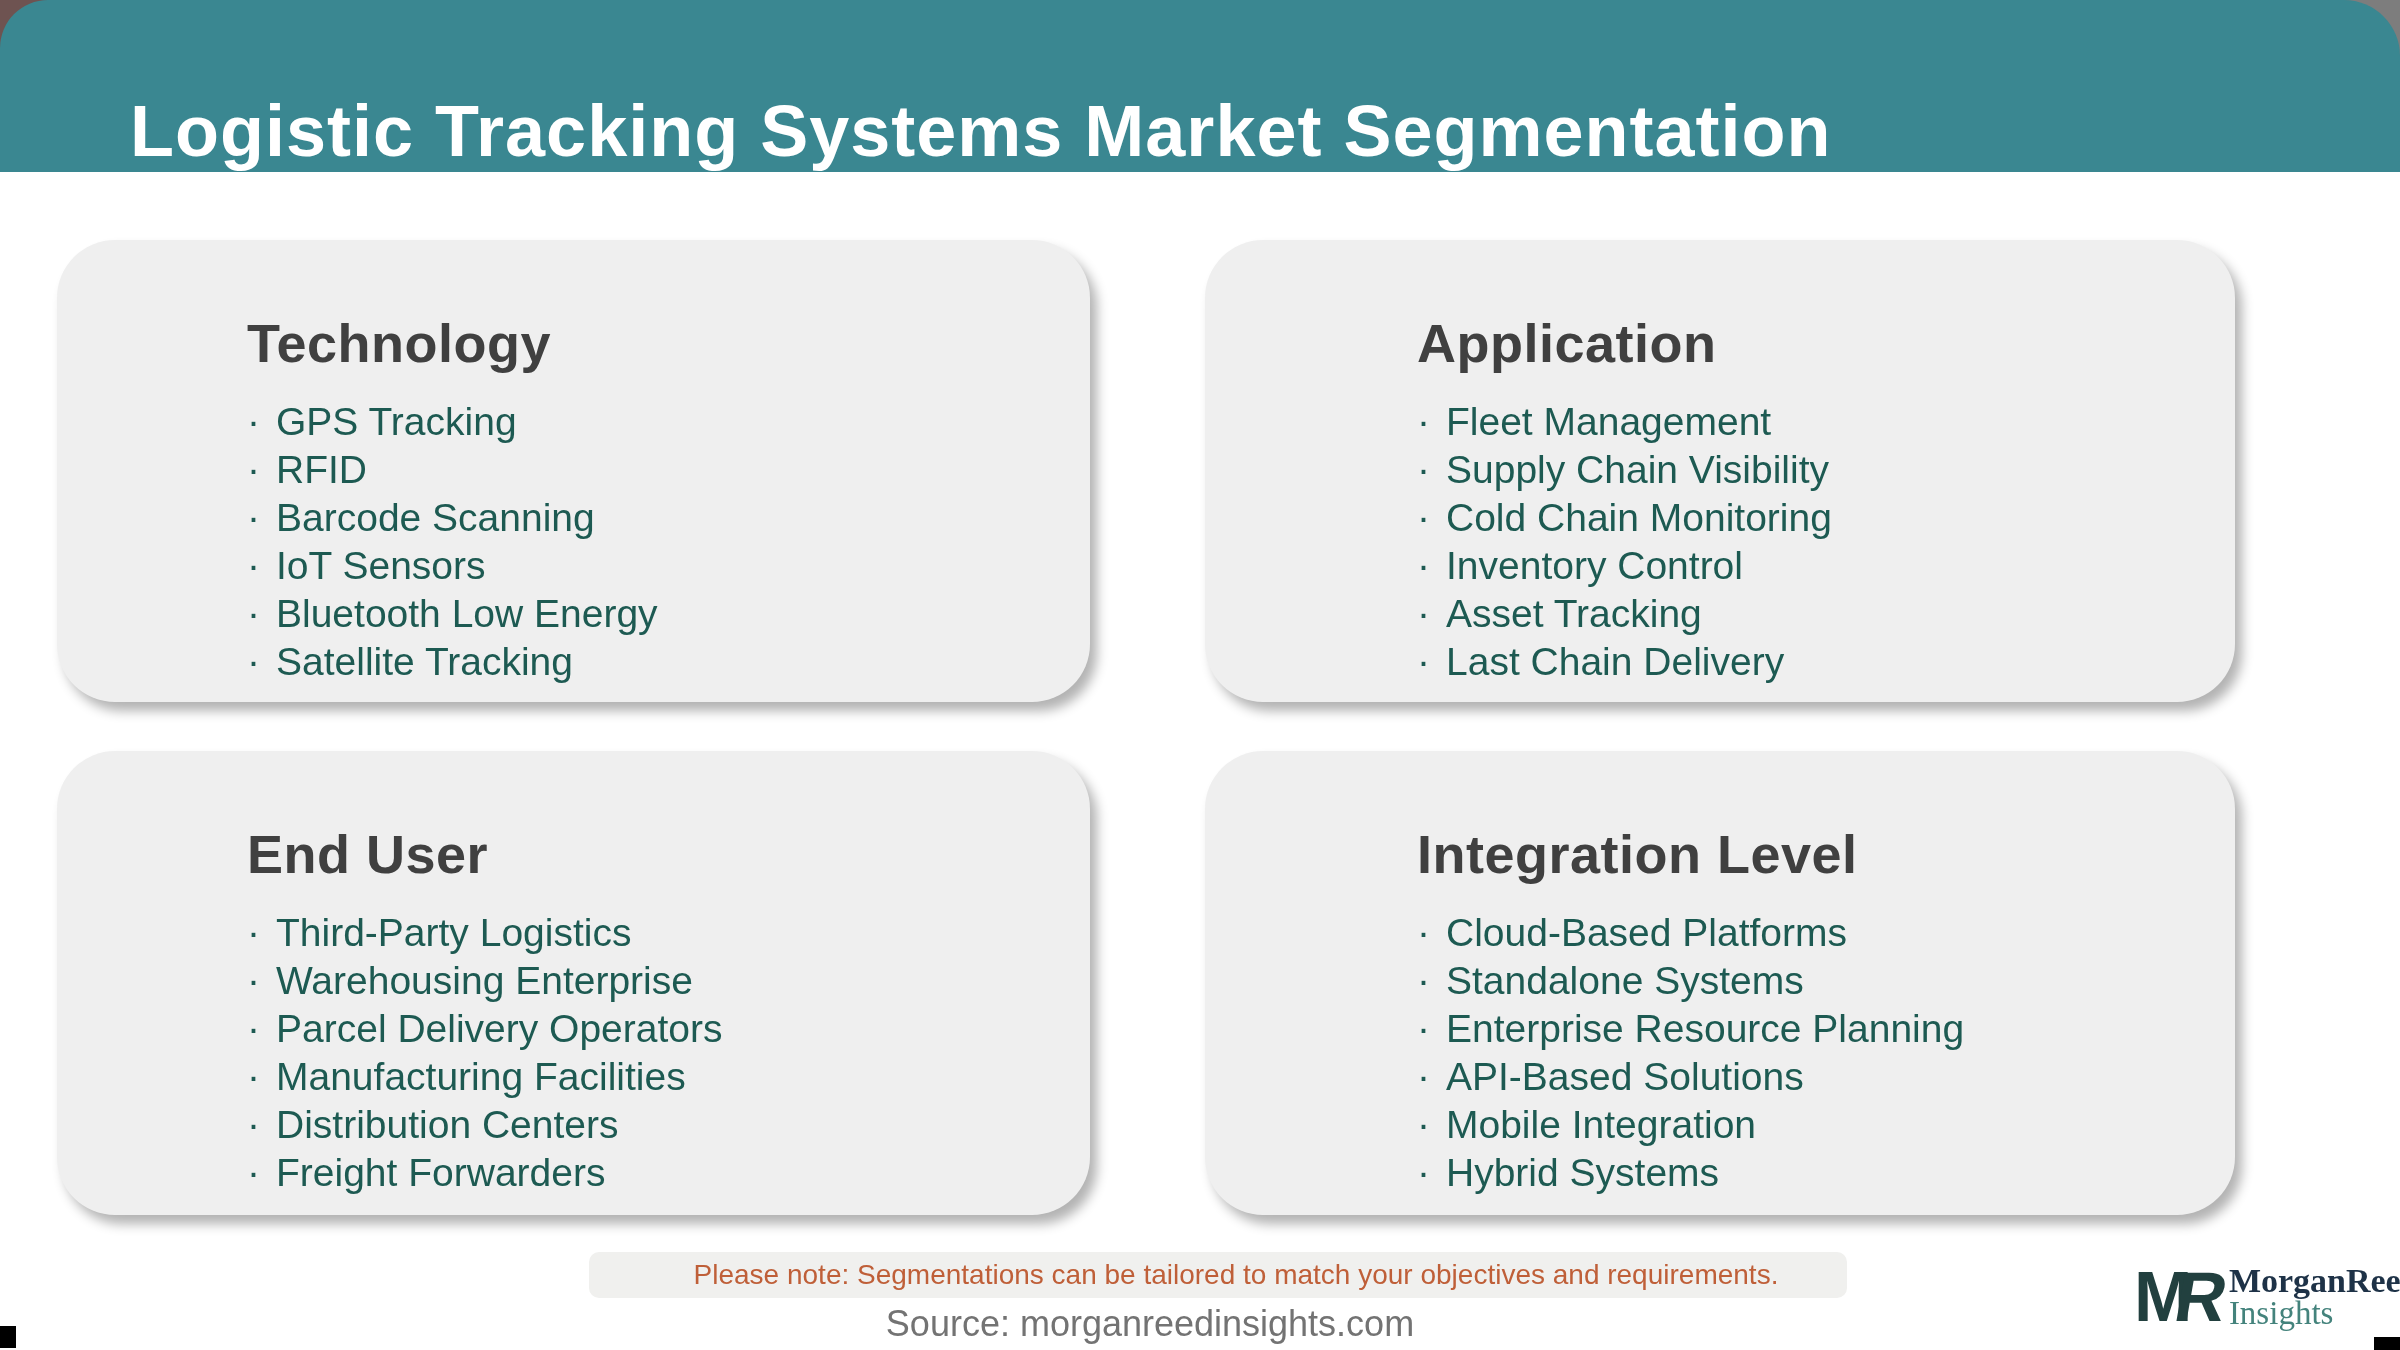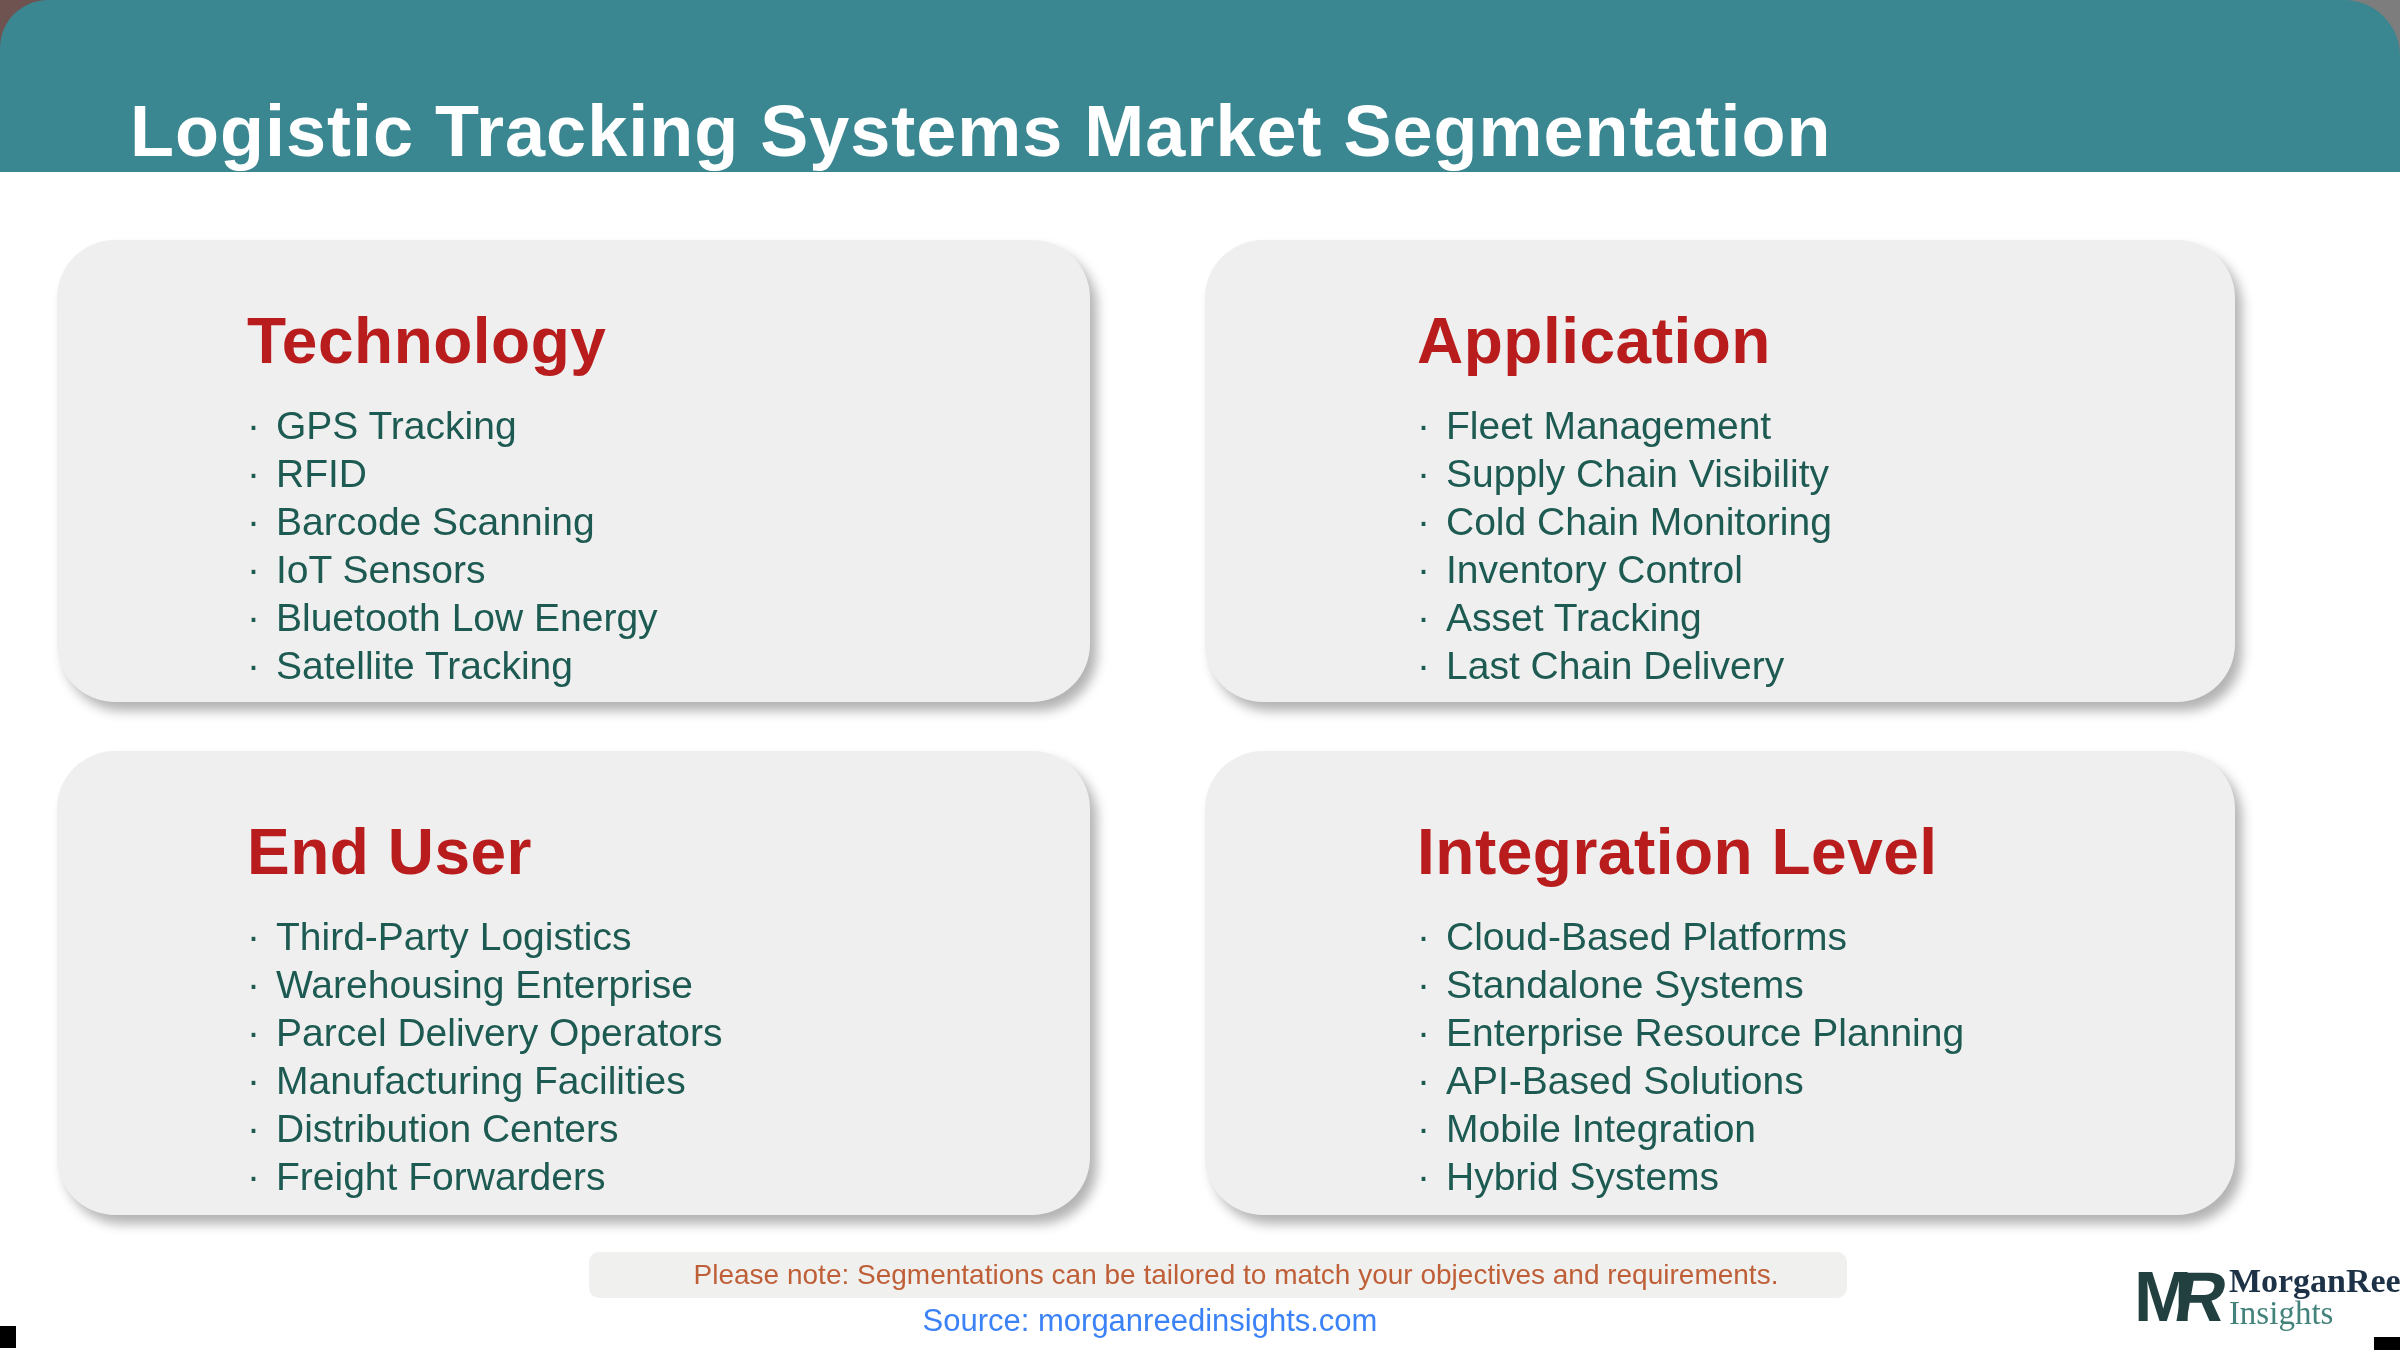--- a/index.html
+++ b/index.html
@@ -26,39 +26,39 @@
     box-shadow:7px 9px 12px rgba(0,0,0,0.30);
     box-sizing:border-box;padding:64px 40px 0 190px;z-index:2;
   }
   .card.right{padding-left:212px;}
   .card-tl{left:57px;top:240px;width:1033px;height:462px;}
   .card-tr{left:1205px;top:240px;width:1030px;height:462px;}
   .card-bl{left:57px;top:751px;width:1033px;height:464px;}
   .card-br{left:1205px;top:751px;width:1030px;height:464px;}
 
   .card h2{
-    margin:0 0 24px 0;color:#b91c1c;font-size:64px;font-weight:bold;
+    margin:8px 0 24px 0;color:#404040;font-size:54px;font-weight:bold;
     letter-spacing:0.5px;
   }
   .card ul{list-style:none;margin:0;padding:0;}
   .card li{
     color:#1d5a52;font-size:39px;line-height:48px;white-space:nowrap;
   }
   .card li .b{display:inline-block;margin-right:16px;color:#1d5a52;}
 
   .note-bar{
     position:absolute;left:589px;top:1252px;width:1222px;height:46px;
     background:#f0f0ee;border-radius:10px;z-index:2;
     display:flex;align-items:center;justify-content:center;padding-left:36px;
   }
   .note-bar span{color:#bf5f38;font-size:28px;}
 
   .source-line{
     position:absolute;left:0;top:1303px;width:2300px;text-align:center;z-index:2;
-    color:#3b82f6;font-size:31px;
+    color:#737373;font-size:36px;
   }
 
   .logo{
     position:absolute;left:2134px;top:1264px;display:flex;align-items:center;z-index:2;
     font-family:"Liberation Serif", serif;
   }
   .logo .mono{
     color:#22403f;font-family:"Liberation Sans", sans-serif;font-weight:800;
     font-size:70px;letter-spacing:-10px;line-height:62px;display:flex;
   }

